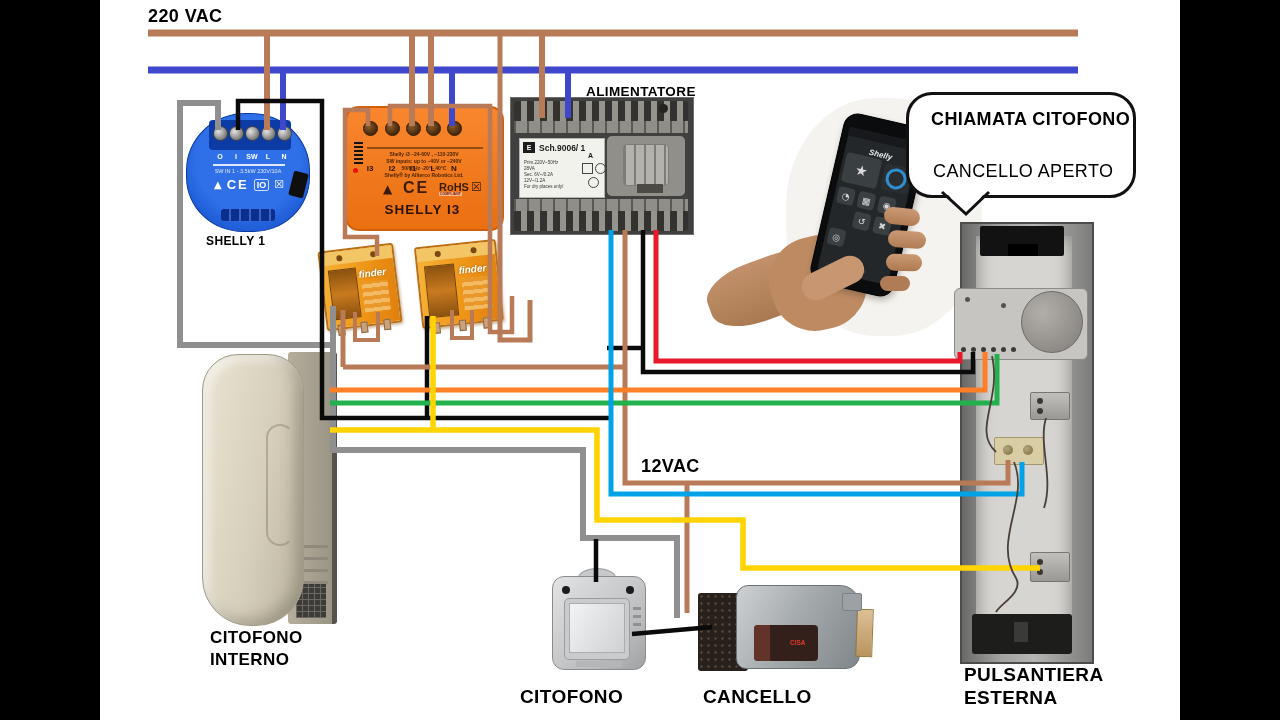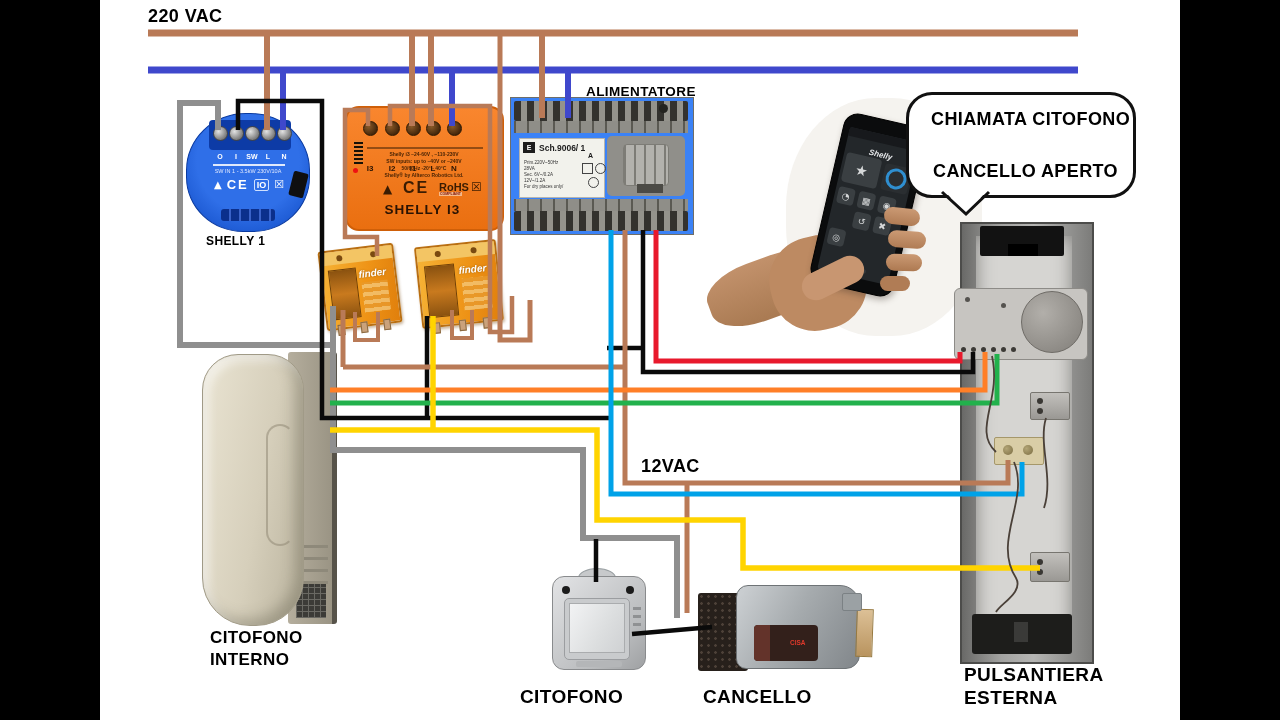--- a/index.html
+++ b/index.html
@@ -79,21 +79,21 @@
     <div class="abs" style="left:6px;top:60px;width:5px;height:5px;border-radius:50%;background:#e11;"></div>
     <span class="abs" style="left:36px;top:74px;font-size:12px;color:#3a1c02;font-family:'DejaVu Sans',sans-serif;">▲</span>
     <span class="abs" style="left:56px;top:71px;font:bold 16px 'Liberation Sans',sans-serif;color:#3a1c02;letter-spacing:2px;">CE</span>
     <span class="abs" style="left:92px;top:73px;font:bold 11px 'Liberation Sans',sans-serif;color:#3a1c02;">RoHS</span>
     <span class="abs" style="left:92px;top:84px;font:bold 3.5px 'Liberation Sans',sans-serif;color:#7a1208;background:#f5b98a;padding:0 1px;">COMPLIANT</span>
     <span class="abs" style="left:124px;top:72px;font-size:12px;color:#3a1c02;font-family:'DejaVu Sans',sans-serif;">☒</span>
     <div class="abs" style="left:0;top:94px;width:151px;text-align:center;font:900 13.5px 'Liberation Sans',sans-serif;color:#2a1303;letter-spacing:1px;">SHELLY I3</div>
   </div>
 
   <div class="lbl toplbl" style="left:586px;top:84px;font-size:13.5px;">ALIMENTATORE</div>
-  <div class="abs" style="left:510px;top:97px;width:182px;height:136px;background:#3b82f6;border:1px solid #6f6e68;z-index:2;">
+  <div class="abs" style="left:510px;top:97px;width:182px;height:136px;background:#404040;border:1px solid #6f6e68;z-index:2;">
     <div class="abs" style="left:3px;top:3px;width:174px;height:20px;border-radius:2px;background:repeating-linear-gradient(90deg,#33322e 0 7px,#94938c 7px 13px);"></div>
     <div class="abs" style="left:3px;top:23px;width:174px;height:12px;background:#8f8e88;
          background-image:repeating-linear-gradient(90deg,#5a5952 0 2px,transparent 2px 13px);"></div>
     <div class="abs" style="left:148px;top:6px;width:9px;height:9px;border-radius:50%;background:#23231f;"></div>
     <div class="abs" style="left:8px;top:40px;width:84px;height:58px;background:#f2f2ec;border:1px solid #b5b4ae;">
       <div class="abs" style="left:3px;top:3px;width:12px;height:11px;background:#1d1d1d;color:#fff;font:bold 7px 'Liberation Sans',sans-serif;text-align:center;line-height:11px;">
         <span>E</span>
       </div>
       <span class="abs" style="left:19px;top:4px;font:bold 8.5px 'Liberation Sans',sans-serif;color:#1c1c1c;">Sch.9006/ 1</span>
       <span class="abs" style="left:68px;top:13px;font:bold 7px 'Liberation Sans',sans-serif;color:#1c1c1c;">A</span>
@@ -255,21 +255,21 @@
     </div>
   </div>
   <div class="abs" style="left:884px;top:208px;width:36px;height:17px;border-radius:9px;transform:rotate(6deg);background:linear-gradient(180deg,#cb9a74,#b07c55);"></div>
   <div class="abs" style="left:888px;top:231px;width:38px;height:17px;border-radius:9px;transform:rotate(4deg);background:linear-gradient(180deg,#cb9a74,#b07c55);"></div>
   <div class="abs" style="left:886px;top:254px;width:36px;height:17px;border-radius:9px;transform:rotate(2deg);background:linear-gradient(180deg,#cb9a74,#ad7951);"></div>
   <div class="abs" style="left:880px;top:276px;width:30px;height:15px;border-radius:8px;background:#b07c55;"></div>
   <div class="abs" style="left:800px;top:264px;width:66px;height:28px;border-radius:16px;transform:rotate(-26deg);background:#c89671;"></div>
 
   <div class="abs" style="left:906px;top:92px;width:224px;height:100px;background:#fff;border:3px solid #111;border-radius:26px;z-index:30;">
     <div class="lbl" style="left:22px;top:14px;font-size:18px;font-weight:900;">CHIAMATA CITOFONO</div>
-    <div class="lbl" style="left:24px;top:66px;font-size:18px;font-weight:700;">CANCELLO APERTO</div>
+    <div class="lbl" style="left:24px;top:66px;font-size:18px;font-weight:400;">CANCELLO APERTO</div>
   </div>
 
   <div class="lbl toplbl" style="left:148px;top:6px;font-size:18px;font-weight:900;">220 VAC</div>
   <div class="lbl toplbl" style="left:641px;top:456px;font-size:18px;font-weight:900;">12VAC</div>
 
   <svg width="1280" height="720" viewBox="0 0 1280 720">
 
     <polyline points="148,70 1078,70" stroke="#3f48cc" stroke-width="7" fill="none"></polyline>
     <polyline points="283,70 283,130" stroke="#3f48cc" stroke-width="6" fill="none"></polyline>
     <polyline points="452,70 452,126" stroke="#3f48cc" stroke-width="6" fill="none"></polyline>

